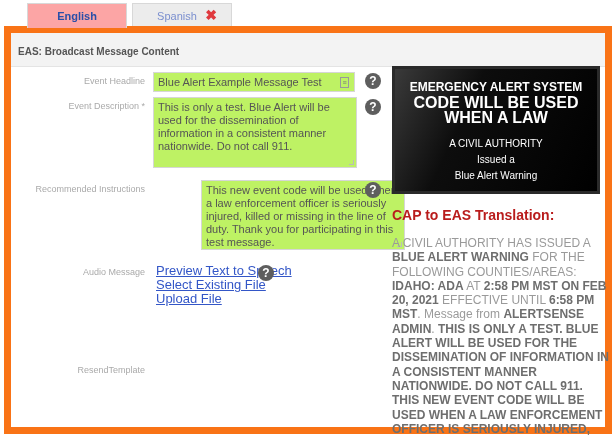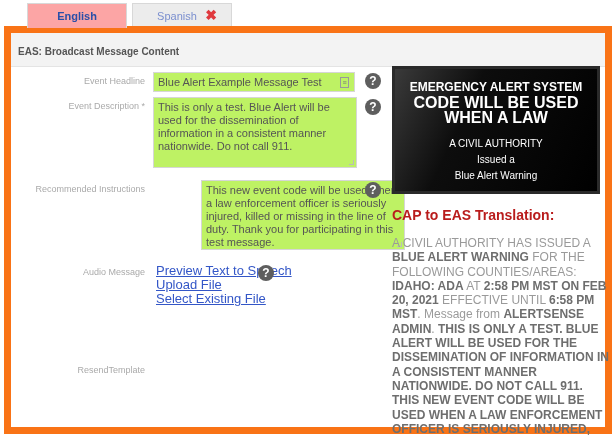--- a/index.html
+++ b/index.html
@@ -71,22 +71,22 @@
 <div class="form-label" style="top:184px;">Recommended Instructions</div>
 <div class="field textarea" style="top:180px; height:70px;margin-left:48px;">
   <span>This new event code will be used when a law enforcement officer is seriously injured, killed or missing in the line of duty. Thank you for participating in this test message.</span>
   <span class="resize-grip"></span>
 </div>
 <div class="help" style="left:365px; top:182px;">?</div>
 
 <div class="form-label" style="top:267px;">Audio Message</div>
 <div class="links">
   <a>Preview Text to Speech</a>
+  <a>Select Existing File</a>
   <a>Upload File</a>
-  <a>Select Existing File</a>
 </div>
 <div class="help" style="left:258px; top:265px;">?</div>
 
 <div class="form-label" style="top:330px;margin-top:35px;">ResendTemplate</div>
 
 <div class="eas-screen">
   <div class="eas-inner">
     <div class="eas-l1">EMERGENCY ALERT SYSTEM</div>
     <div class="eas-l2">CODE WILL BE USED WHEN A LAW</div>
     <div class="eas-body">A CIVIL AUTHORITY</div>

